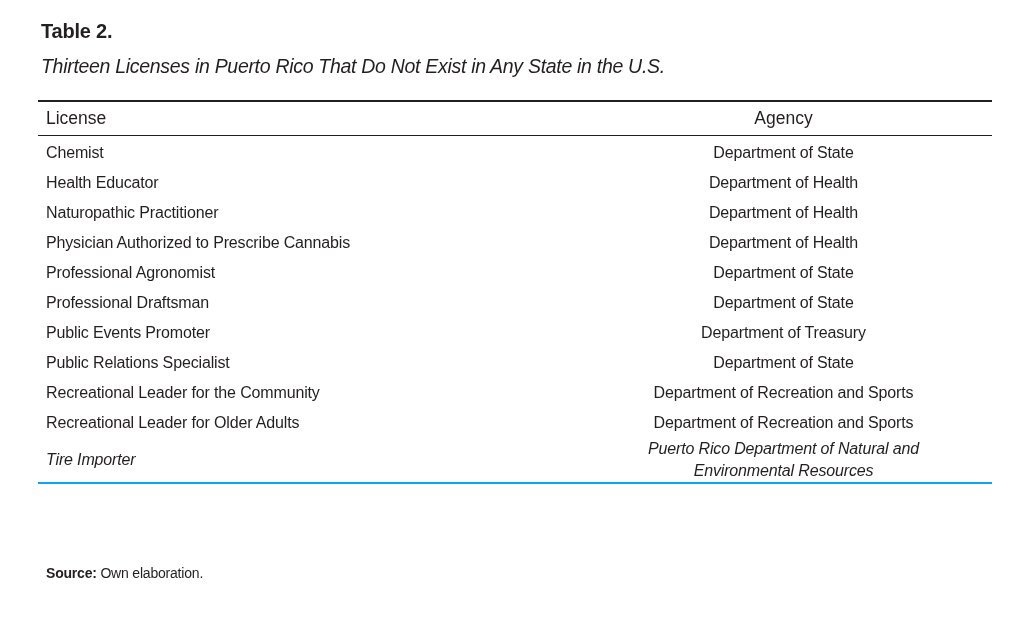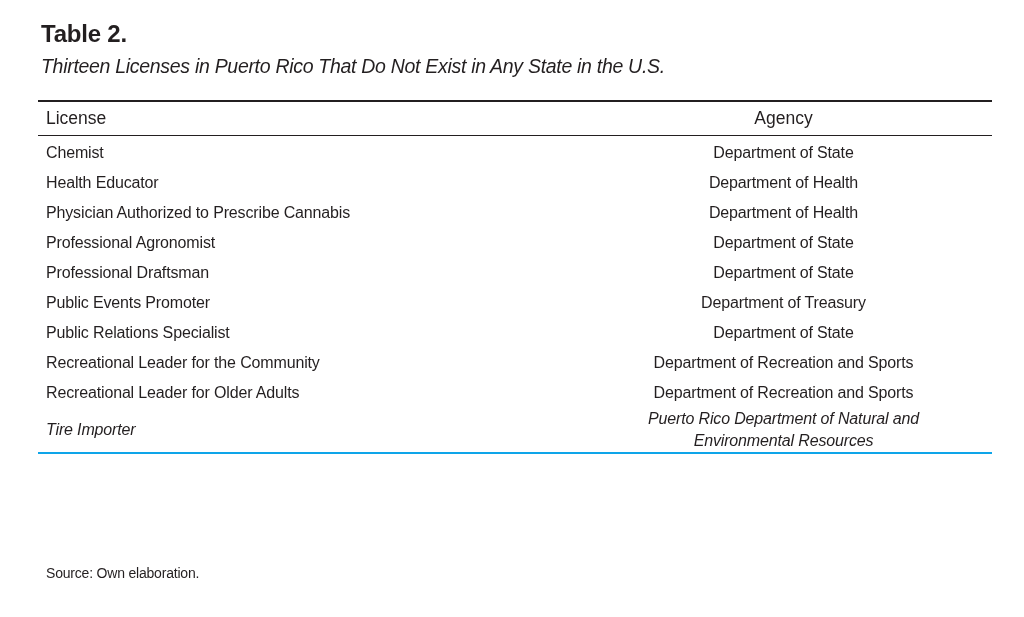--- a/index.html
+++ b/index.html
@@ -12,21 +12,21 @@
       height: 617px;
       position: relative;
       overflow: hidden;
       font-family: "Liberation Sans", "DejaVu Sans", sans-serif;
       color: #231f20;
     }
     .title {
       position: absolute;
       left: 41px;
       top: 20px;
-      font-size: 24px;
+      font-size: 20px;
       font-weight: bold;
       letter-spacing: -0.2px;
     }
     .subtitle {
       position: absolute;
       left: 41px;
       top: 55px;
       font-size: 19.5px;
       font-style: italic;
       letter-spacing: -0.3px;
@@ -88,21 +88,21 @@
       font-style: italic;
     }
     .source {
       position: absolute;
       left: 46px;
       top: 565px;
       font-size: 14px;
       letter-spacing: -0.2px;
     }
     .source b {
-      font-weight: normal;
+      font-weight: bold;
     }
   </style>
 </head>
 <body>
 
 <div class="title">Table 2.</div>
 <div class="subtitle">Thirteen Licenses in Puerto Rico That Do Not Exist in Any State in the U.S.</div>
 
 <div class="table-wrap">
   <table>
@@ -112,20 +112,24 @@
         <th class="col-agency">Agency</th>
       </tr>
     </thead>
     <tbody>
       <tr>
         <td class="license">Chemist</td>
         <td class="agency">Department of State</td>
       </tr>
       <tr>
         <td class="license">Health Educator</td>
+        <td class="agency">Department of Health</td>
+      </tr>
+      <tr>
+        <td class="license">Naturopathic Practitioner</td>
         <td class="agency">Department of Health</td>
       </tr>
       <tr>
         <td class="license">Physician Authorized to Prescribe Cannabis</td>
         <td class="agency">Department of Health</td>
       </tr>
       <tr>
         <td class="license">Professional Agronomist</td>
         <td class="agency">Department of State</td>
       </tr>

